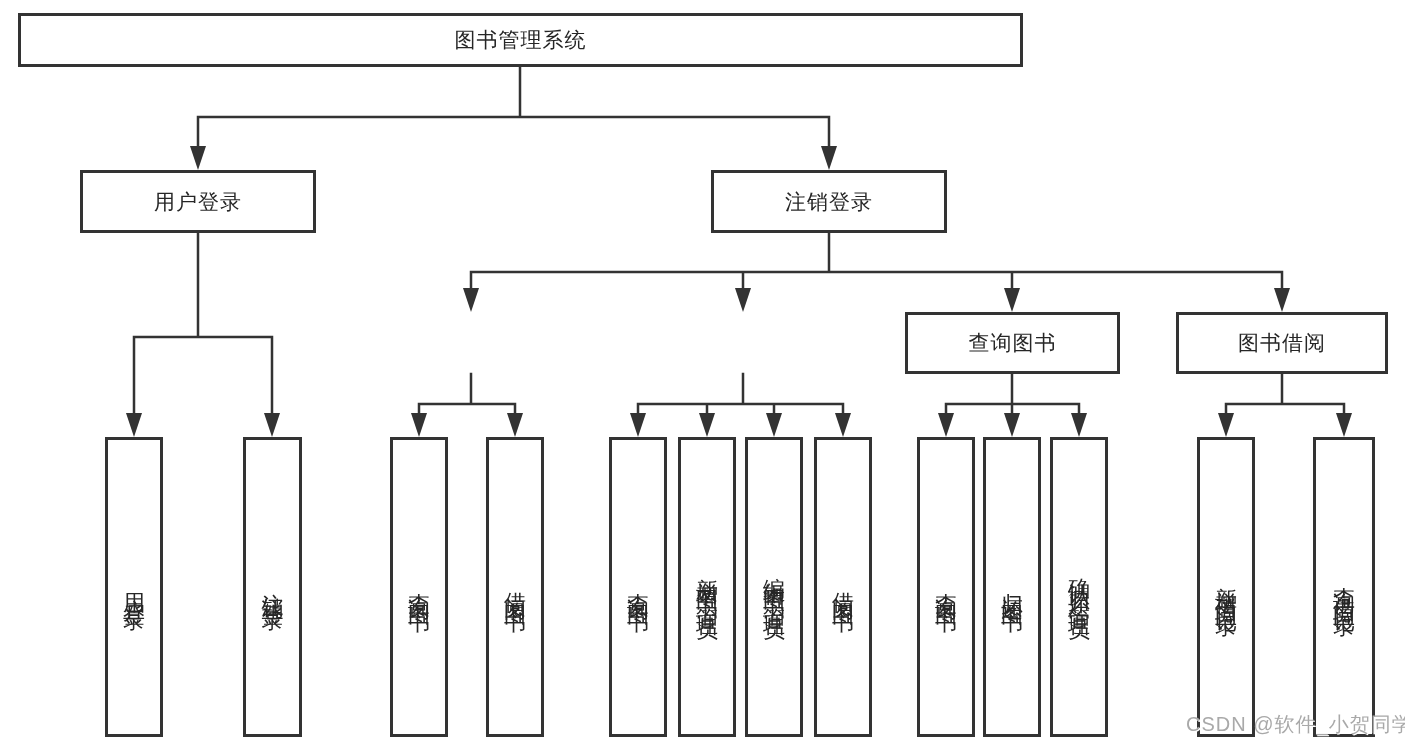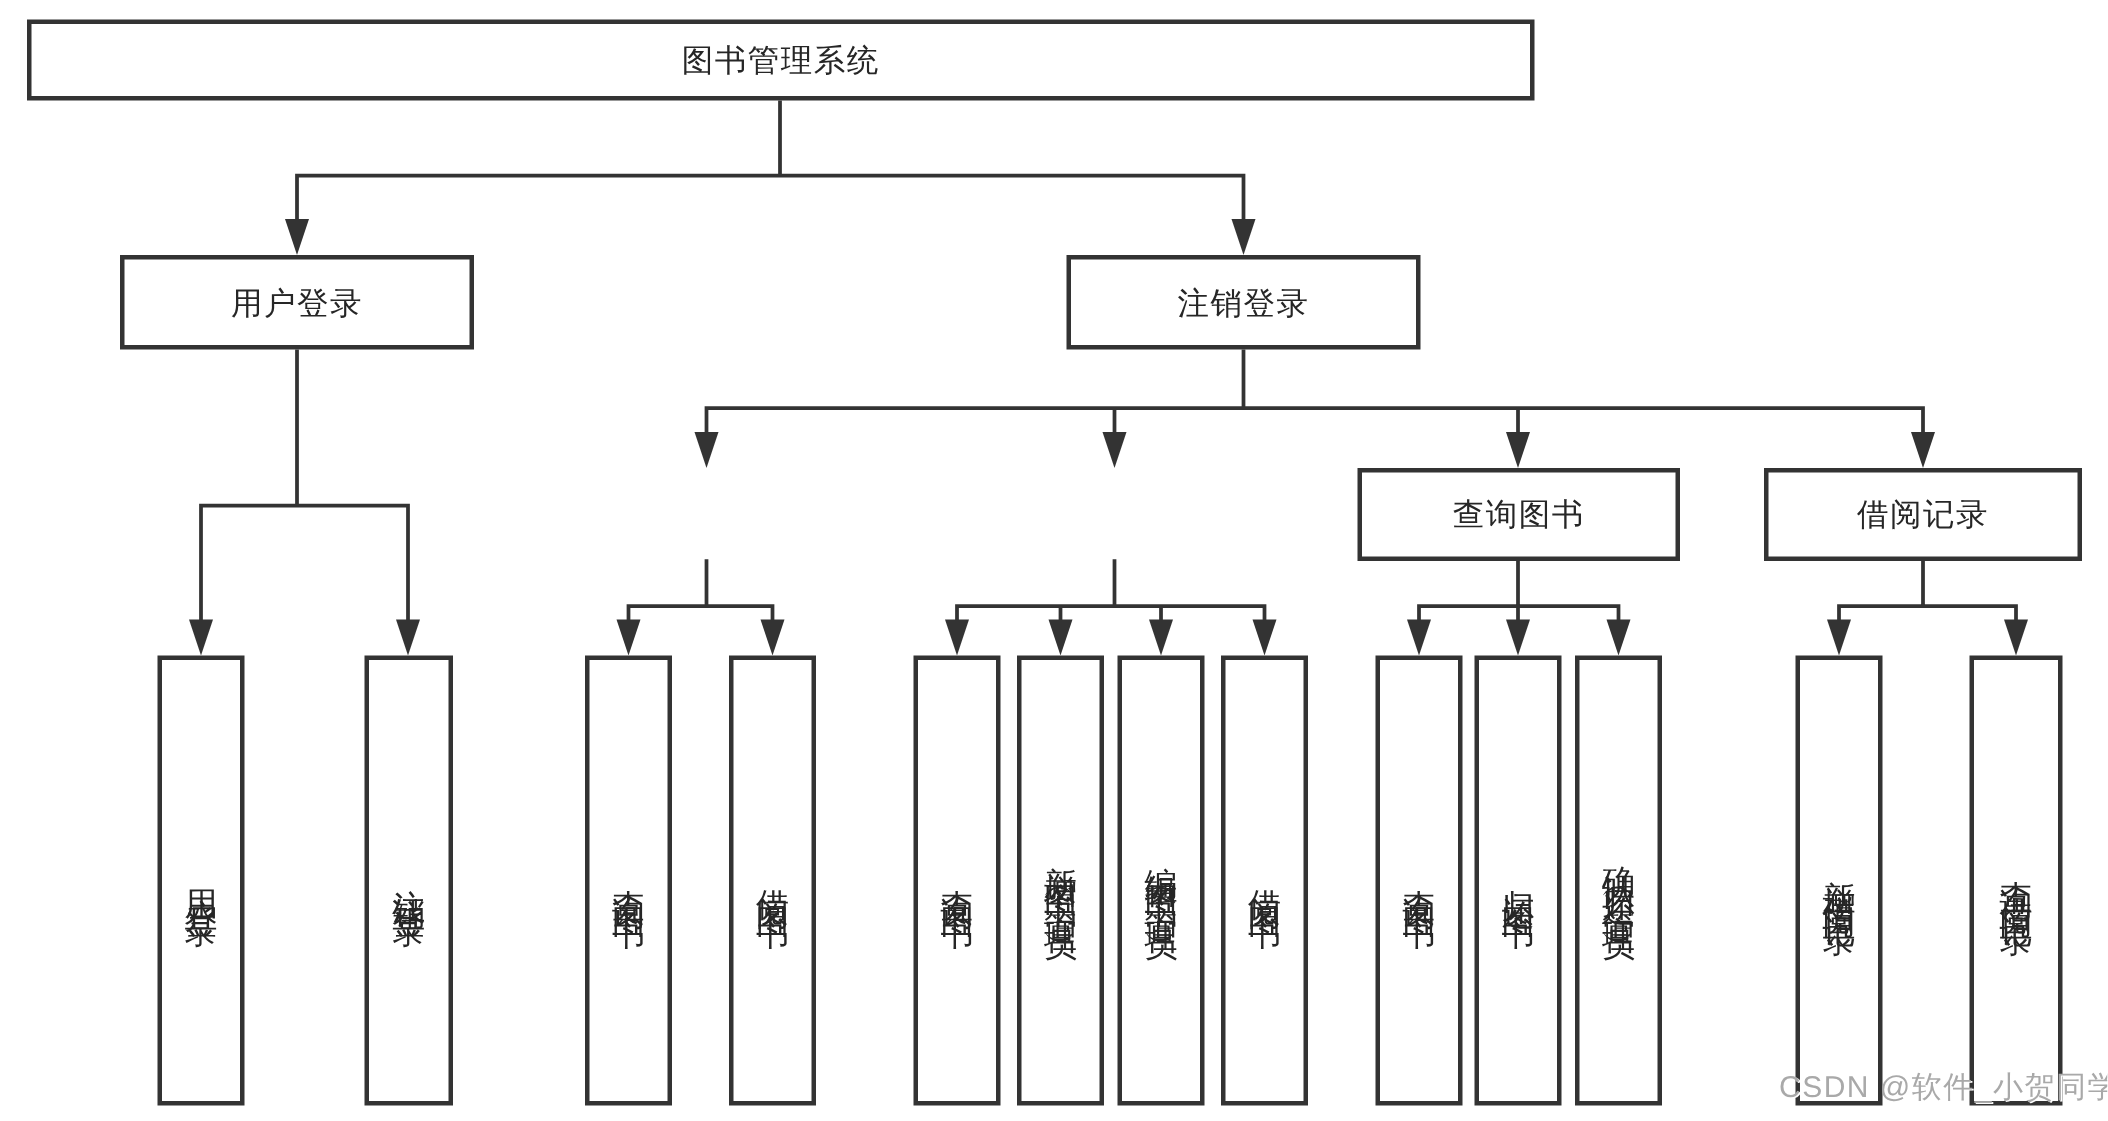--- a/index.html
+++ b/index.html
@@ -60,21 +60,21 @@
       <polygon points="1336,413 1352,413 1344,437"></polygon>
     </g>
   </svg>
 
   <div class="node hbox" style="left:18px;top:13px;width:1005px;height:54px">图书管理系统</div>
 
   <div class="node hbox" style="left:80px;top:170px;width:236px;height:63px">用户登录</div>
   <div class="node hbox" style="left:711px;top:170px;width:236px;height:63px">注销登录</div>
 
   <div class="node hbox" style="left:905px;top:312px;width:215px;height:62px">查询图书</div>
-  <div class="node hbox" style="left:1176px;top:312px;width:212px;height:62px">借阅记录</div>
+  <div class="node hbox" style="left:1176px;top:312px;width:212px;height:62px">图书借阅</div>
 
   <div class="node vbox" style="left:105px;width:58px">用户登录</div>
   <div class="node vbox" style="left:243px;width:59px">注销登录</div>
 
   <div class="node vbox" style="left:390px;width:58px">查询图书</div>
   <div class="node vbox" style="left:486px;width:58px">借阅图书</div>
 
   <div class="node vbox" style="left:609px;width:58px">查询图书</div>
   <div class="node vbox" style="left:678px;width:58px">新增图书（管理员）</div>
   <div class="node vbox" style="left:745px;width:58px">编辑图书（管理员）</div>

